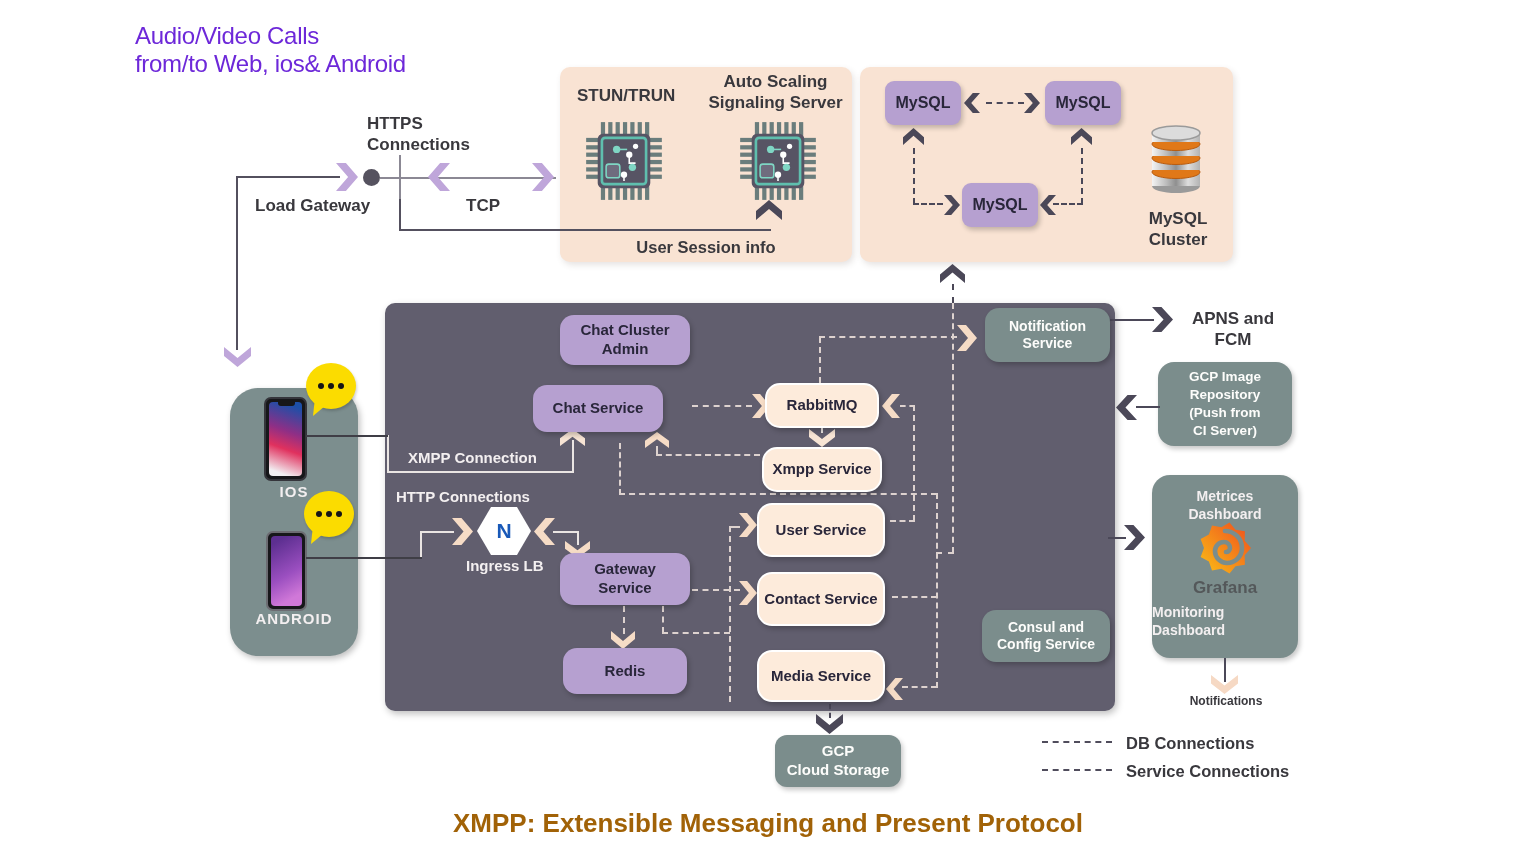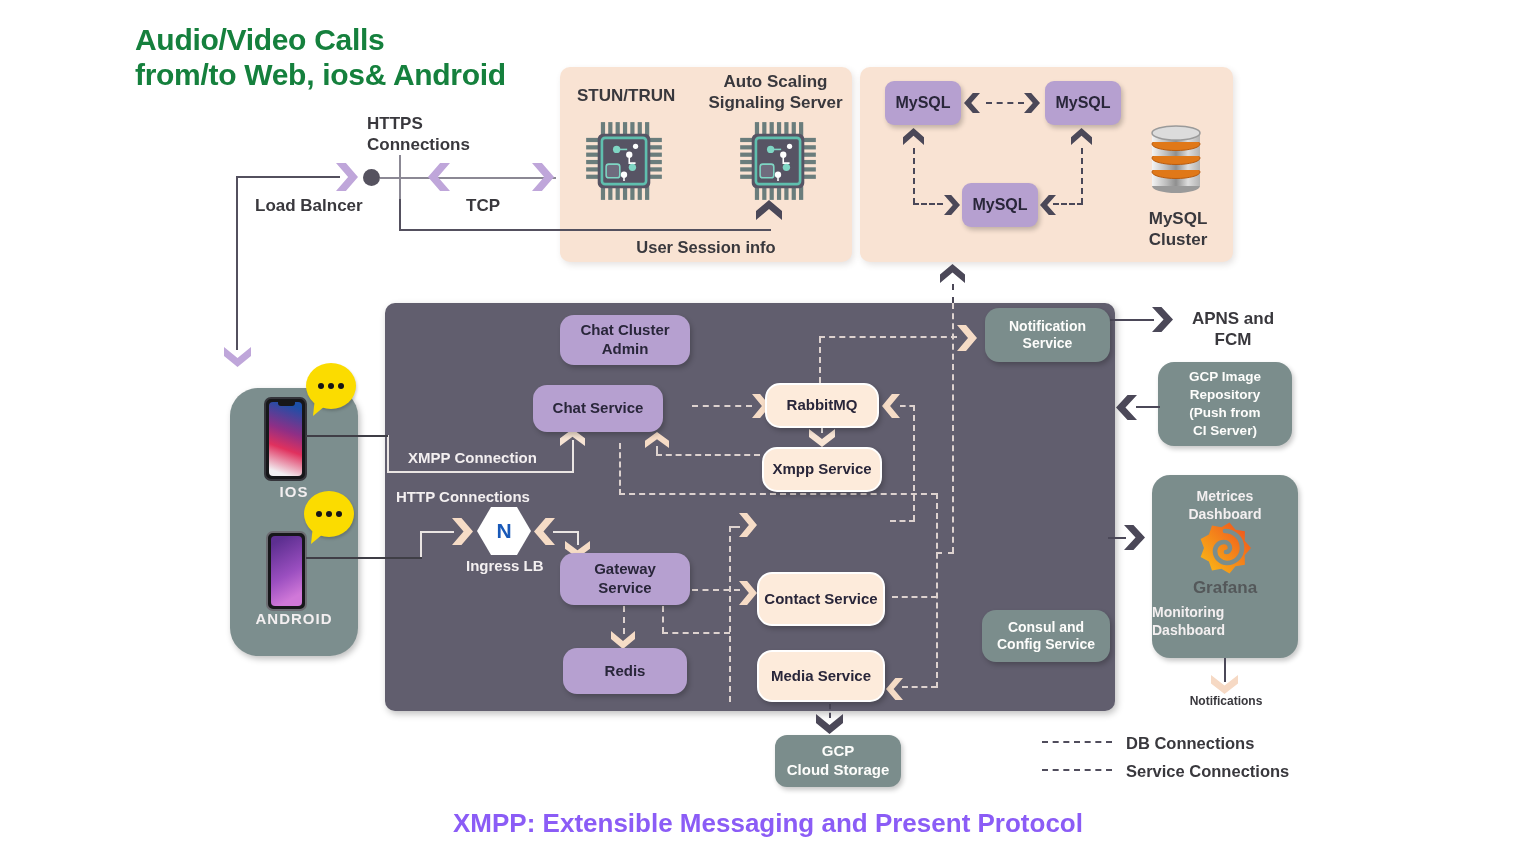--- a/index.html
+++ b/index.html
@@ -36,40 +36,40 @@
   .c-dark{background:var(--arrow_dark)} .c-lightcream{background:#f7e4d4}
   .hex{position:absolute;background:#fff;display:flex;align-items:center;justify-content:center;
        clip-path:polygon(26% 0,74% 0,100% 50%,74% 100%,26% 100%,0 50%);
        font-weight:bold;font-size:21px;color:#1959b8;filter:drop-shadow(2px 2px 2px rgba(0,0,0,.25))}
   .bubble{position:absolute;background:#fbdc00;border-radius:50%;display:flex;align-items:center;justify-content:center;gap:4px;box-shadow:1px 2px 3px rgba(0,0,0,.18);z-index:6}
   .bubble::after{content:'';position:absolute;bottom:-7px;left:7px;width:15px;height:14px;background:#fbdc00;clip-path:polygon(10% 0,90% 20%,0 100%)}
   .bubble i{width:6px;height:6px;border-radius:50%;background:#161616;display:block}
   .phone{position:absolute;border-radius:7px;background:#17171a;border:2px solid #35353b;z-index:5}
   .phone .scr{position:absolute;inset:3px;border-radius:4px}
   .legend-dash{position:absolute;border-top:2.5px dashed #504d5c}
-  .footer{position:absolute;left:0;width:1536px;text-align:center;font-weight:bold;font-size:26px;color:#8b5cf6}
-  .header{position:absolute;font-weight:bold;font-size:30px;letter-spacing:-.3px;color:#15803d;line-height:1.18}
+  .footer{position:absolute;left:0;width:1536px;text-align:center;font-weight:bold;font-size:26px;color:#a16207}
+  .header{position:absolute;font-weight:normal;font-size:24px;letter-spacing:-.3px;color:#6d28d9;line-height:1.18}
 </style>
 </head>
 <body>
 
 <div class="stage">
 
   <div class="panel" style="left:560px;top:67px;width:292px;height:195px"></div>
   <div class="panel" style="left:860px;top:67px;width:373px;height:195px"></div>
   <div class="darkpanel" style="left:385px;top:303px;width:730px;height:408px"></div>
   <div class="p" style="left:230px;top:388px;width:128px;height:268px;background:#7c8e8e;border-radius:28px;box-shadow:2px 3px 6px rgba(0,0,0,.25);z-index:4"></div>
 
   <div class="header pre" style="left:135px;top:22px;width:460px">Audio/Video Calls
 from/to Web, ios&amp; Android</div>
   <div class="footer" style="top:808px">XMPP: Extensible Messaging and Present Protocol</div>
 
   <div class="lbl pre" style="left:367px;top:114px">HTTPS
 Connections</div>
-  <div class="lbl" style="left:255px;top:196px">Load Balncer</div>
+  <div class="lbl" style="left:255px;top:196px">Load Gateway</div>
   <div class="lbl" style="left:466px;top:196px">TCP</div>
 
   <div class="hline" style="left:236px;top:178px;width:2px;height:172px"></div>
   <div class="hline" style="left:236px;top:176px;width:104px;height:2px"></div>
   <div class="cv cv-d c-purple" style="left:224px;top:347px;width:27px;height:20px"></div>
   <div class="cv cv-r c-purple" style="left:336px;top:163px;width:22px;height:28px"></div>
   <div class="p" style="left:363px;top:169px;width:17px;height:17px;border-radius:50%;background:#55525f"></div>
   <div class="p" style="left:380px;top:177px;width:176px;height:2px;background:#8b8894"></div>
   <div class="p" style="left:399px;top:155px;width:2px;height:44px;background:#8b8894"></div>
   <div class="cv cv-l c-purple" style="left:428px;top:163px;width:22px;height:28px"></div>
@@ -296,20 +296,23 @@
 Admin</span></div>
   <div class="node purple" style="left:533px;top:385px;width:130px;height:47px;z-index:3">
       <span>Chat Service</span>
     </div>
   <div class="node cream" style="left:765px;top:383px;width:114px;height:45px;z-index:3">
       <span>RabbitMQ</span>
     </div>
   <div class="node cream" style="left:762px;top:447px;width:120px;height:45px;z-index:3">
       <span>Xmpp Service</span>
     </div>
+  <div class="node cream" style="left:757px;top:503px;width:128px;height:54px;z-index:3">
+      <span>User Service</span>
+    </div>
   <div class="node cream" style="left:757px;top:572px;width:128px;height:54px;z-index:3">
       <span>Contact Service</span>
     </div>
   <div class="node cream" style="left:757px;top:650px;width:128px;height:52px;z-index:3">
       <span>Media Service</span>
     </div>
   <div class="node purple" style="left:560px;top:553px;width:130px;height:52px;z-index:3">
       <span class="pre">Gateway
 Service</span>
     </div>

